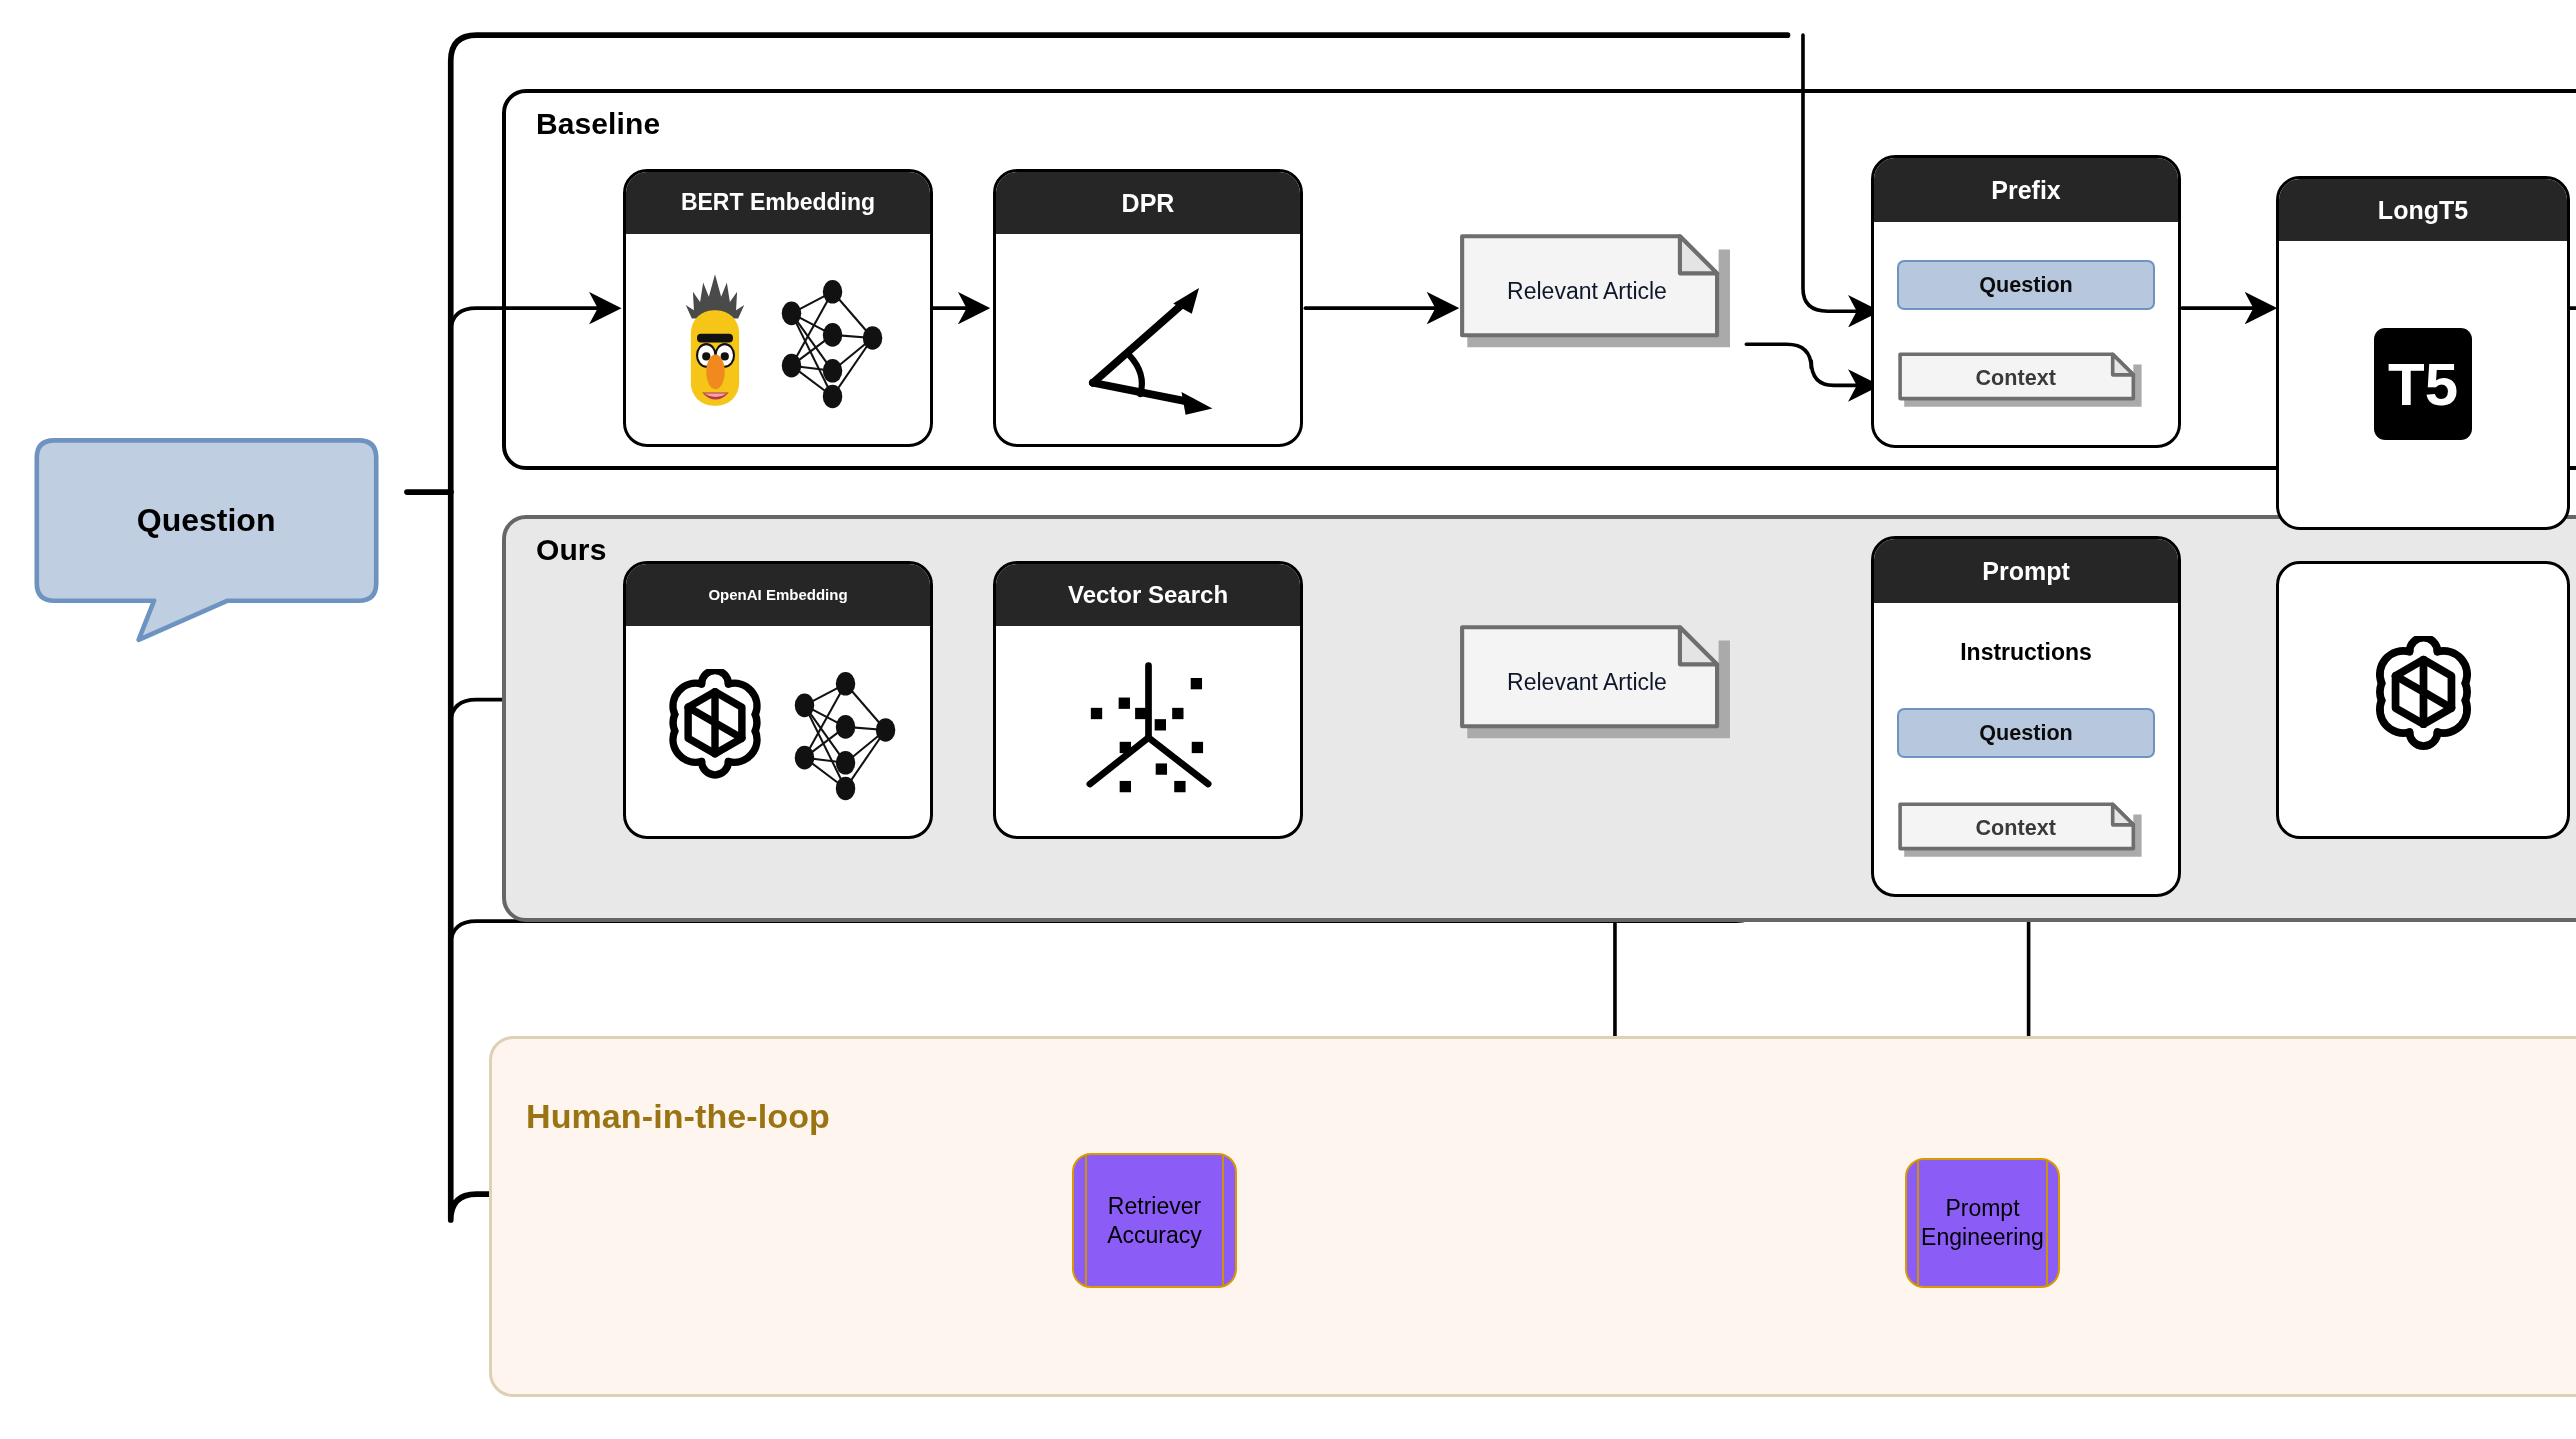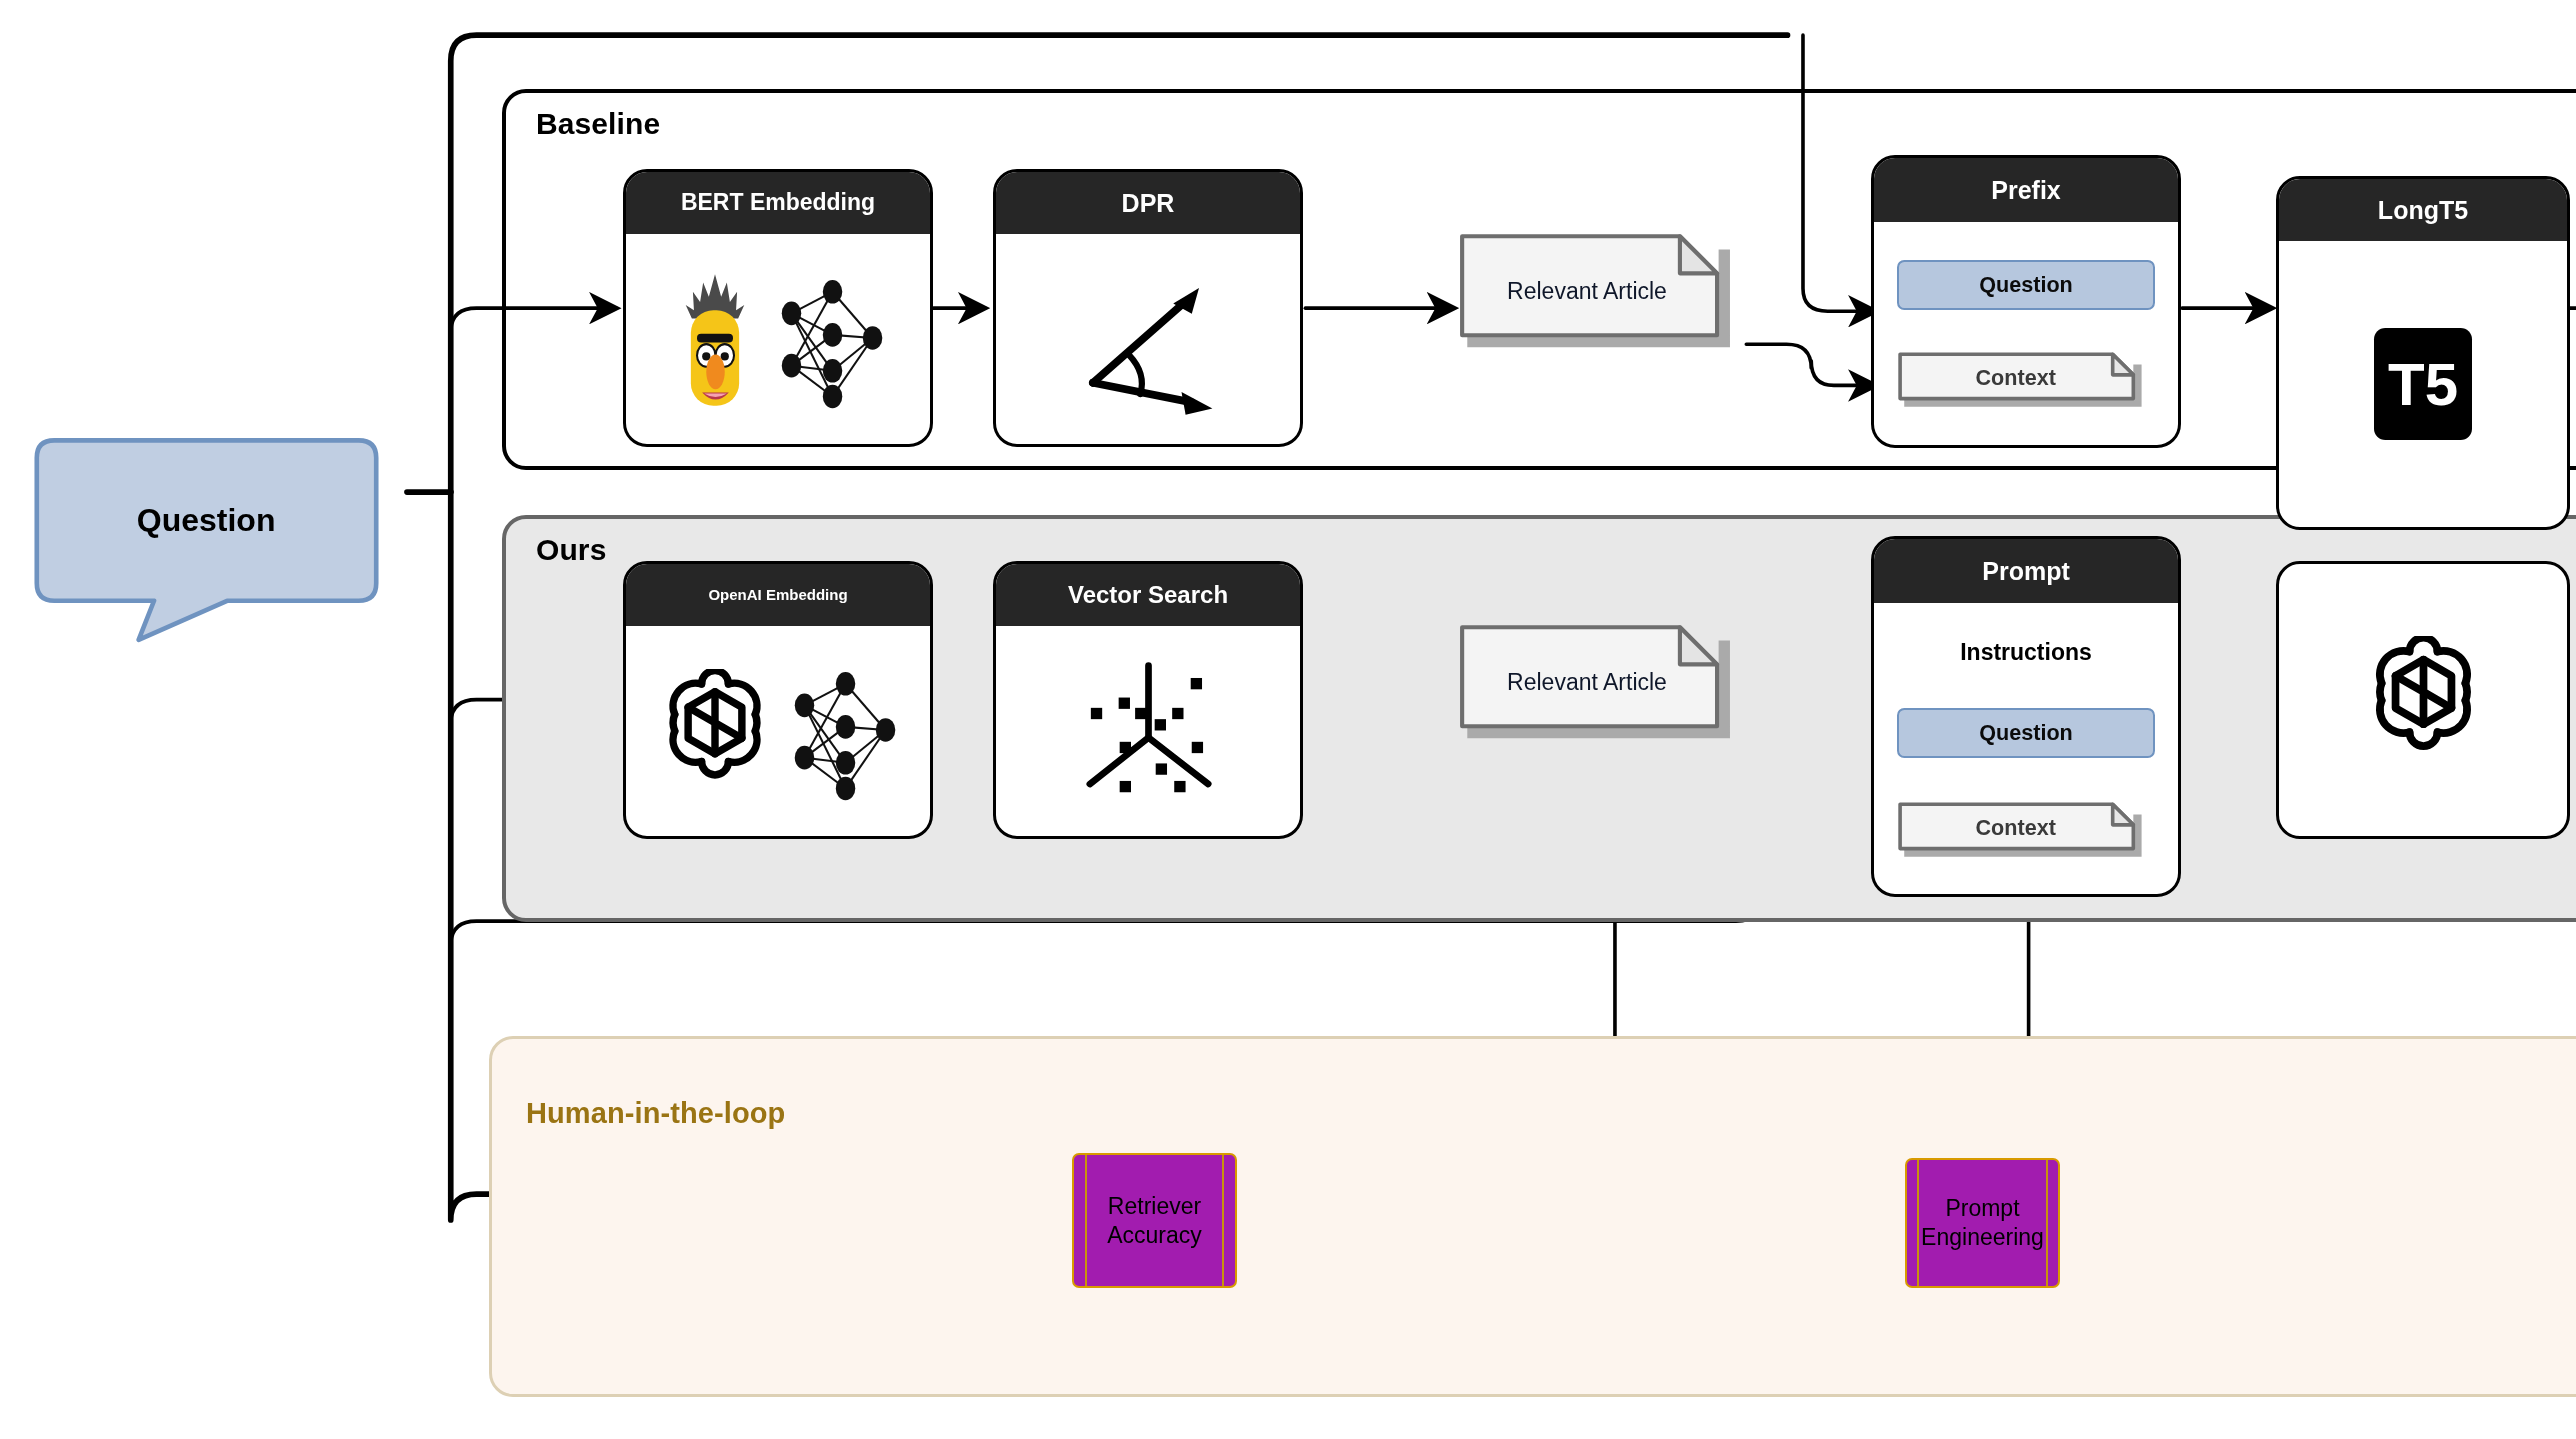--- a/index.html
+++ b/index.html
@@ -44,22 +44,22 @@
   .docshape .lbl{position:absolute;inset:0;display:flex;align-items:center;
                  justify-content:center;color:#0f172a;white-space:nowrap;}
 
   
   .bubble{position:absolute;}
   .bubble .lbl{position:absolute;display:flex;align-items:center;justify-content:center;
                font-weight:bold;white-space:nowrap;}
   .bubble.q .lbl{color:#000;}
 
   
-  .procbox{position:absolute;box-sizing:border-box;background:#a21caf;
-           border:2.6px solid #d89a00;border-radius:7px;}
+  .procbox{position:absolute;box-sizing:border-box;background:#8b5cf6;
+           border:2.6px solid #d89a00;border-radius:19px;}
   .procbox .bar{position:absolute;top:0;bottom:0;width:1.5px;background:#c9920a;}
   .procbox .lbl{position:absolute;inset:0;display:flex;flex-direction:column;
                 align-items:center;justify-content:center;text-align:center;
                 color:#000;line-height:1.26;}
 
   
   .icon{display:block;}
   .t5-badge{background:#000000;border-radius:11.3px;color:#ffffff;font-weight:bold;
             display:flex;align-items:center;justify-content:center;}
 </style>
@@ -131,21 +131,21 @@
   <div class="group group-baseline" style="left:502px;top:89px;width:2099px;height:381px;">
   </div>
   <div class="group-title" style="left:536px;top:107px;font-size:30px;">Baseline</div>
 
   <div class="group group-ours" style="left:502px;top:515px;width:2151px;height:407px;">
   </div>
   <div class="group-title" style="left:536px;top:533px;font-size:30px;">Ours</div>
 
   <div class="group group-hitl" style="left:489px;top:1036px;width:2658px;height:361px;">
   </div>
-  <div class="group-title amber" style="left:526px;top:1097px;font-size:29px;">Human-in-the-loop</div>
+  <div class="group-title amber" style="left:526px;top:1097px;font-size:34px;">Human-in-the-loop</div>
 
   <div class="bubble q" style="left:20.6px;top:429px;width:371px;height:216px;">
     <svg class="icon" width="371" height="216" viewBox="0 0 720 420">
       <path d="M30,56 Q30,22 64,22 H656 Q690,22 690,56 V300 Q690,334 656,334 H400
                L228,410 L258,334 H64 Q30,334 30,300 Z" fill="#c0cee2" stroke="#6f93c0" stroke-width="9" stroke-linejoin="round"></path>
     </svg>
     <div class="lbl" style="left:0;top:11.3px;width:371px;height:161px;font-size:32px;">Question</div>
   </div>
 
   <div class="node" style="left:623px;top:169px;width:310px;height:278px;">

